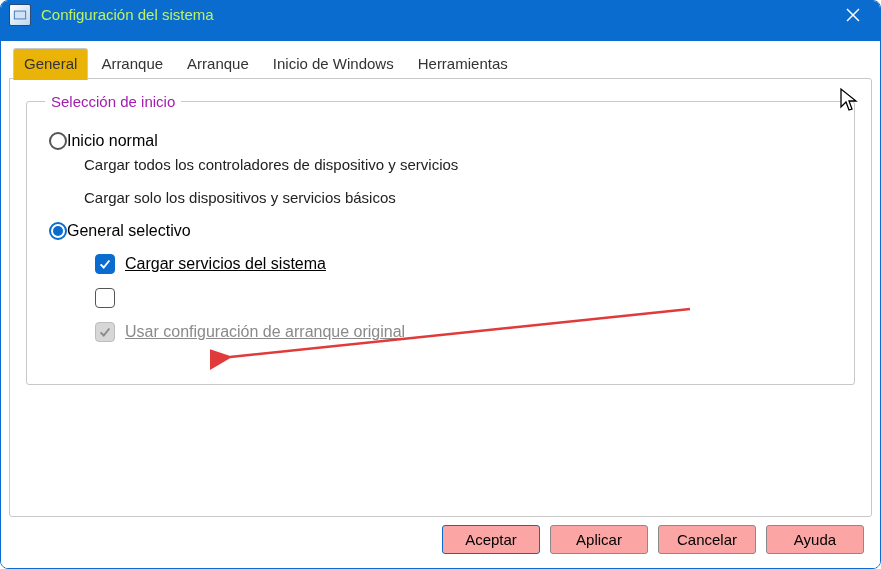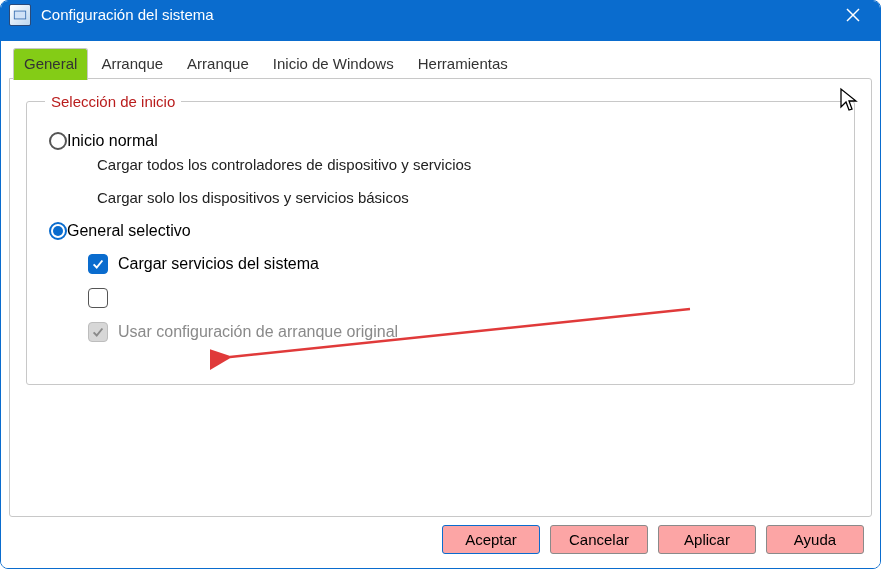--- a/index.html
+++ b/index.html
@@ -11,21 +11,21 @@
     border: 1px solid #0a6cce;
     border-radius: 8px;
     display: flex; flex-direction: column;
     overflow: hidden;
   }
 
   .titlebar {
     height: 40px;
     background: #0a6cce;
     display: flex; align-items: center;
-    color: #ffffff;
+    color: #bef264;
     padding: 0 4px 13px 8px;
   }
   .titlebar .app-icon {
     width: 22px; height: 22px;
     background: linear-gradient(135deg,#fff,#bcd7f0);
     border: 1px solid #2a4a7a;
     border-radius: 2px;
     margin-right: 10px;
     display:flex;align-items:center;justify-content:center;
   }
@@ -53,21 +53,21 @@
   .tab {
     padding: 6px 10px 8px 10px;
     border: 1px solid transparent;
     border-bottom: none;
     cursor: pointer;
     position: relative;
     top: 1px;
   }
   .tab.active {
     border-color: #c8c8c8;
-    background: #84cc16;
+    background: #eab308;
     border-radius: 3px 3px 0 0;
     z-index: 2;
   }
 
   .panel {
     flex: 1;
     border: 1px solid #c8c8c8;
     border-radius: 0 3px 3px 3px;
     margin-top: -1px;
     padding: 14px 16px;
@@ -76,21 +76,21 @@
 
   fieldset.group {
     border: 1px solid #c8c8c8;
     border-radius: 3px;
     padding: 14px 18px 26px 18px;
     margin: 0;
   }
   fieldset.group legend {
     padding: 0 6px;
     font-size: 15px;
-    color: #b91c1c;
+    color: #a21caf;
   }
 
   .option { margin: 8px 0 16px 4px; }
   .radio-row {
     display: flex; align-items: center; gap: 0;
     font-size: 16px;
     cursor: pointer;
   }
   .radio {
     width: 18px; height: 18px;
@@ -100,31 +100,32 @@
     flex-shrink: 0;
   }
   .radio.checked {
     border-color: #0a6cce;
   }
   .radio.checked .dot {
     width: 10px; height: 10px; border-radius: 50%;
     background: #0a6cce;
   }
   .option .desc {
-    margin: 6px 0 0 48px;
+    margin: 6px 0 0 35px;
     font-size: 15px;
     color: #222;
   }
 
   .sub-checks { margin: 14px 0 0 34px; }
   .check-row {
     display: flex; align-items: center; gap: 10px;
     font-size: 16px;
-    margin: 14px 5px;
-    cursor: pointer;
+    margin: 14px 12px;
+    cursor: pointer;
+    text-decoration: underline;
   }
   .checkbox {
     width: 20px; height: 20px;
     border: 1.5px solid #555;
     border-radius: 4px;
     display: inline-flex; align-items: center; justify-content: center;
     flex-shrink: 0;
   }
   .checkbox.checked {
     background: #0a6cce; border-color: #0a6cce; color:#fff;
@@ -257,20 +258,20 @@
       </svg>
 
       <svg class="cursor-ann" style="right:12px; top:8px;" width="20" height="26" viewBox="0 0 20 26">
         <path d="M2,2 L2,20 L7,15 L10,23 L13,22 L10,14 L17,14 Z" fill="#fff" stroke="#000" stroke-width="1.3"></path>
       </svg>
 
     </div>
 
     <div class="buttons">
       <button class="btn default"><span>Aceptar</span></button>
+      <button class="btn"><span>Aplicar</span></button>
       <button class="btn"><span>Cancelar</span></button>
-      <button class="btn"><span>Aplicar</span></button>
       <button class="btn"><span>Ayuda</span></button>
     </div>
 
   </div>
 
 </div>
 
 </body></html>

